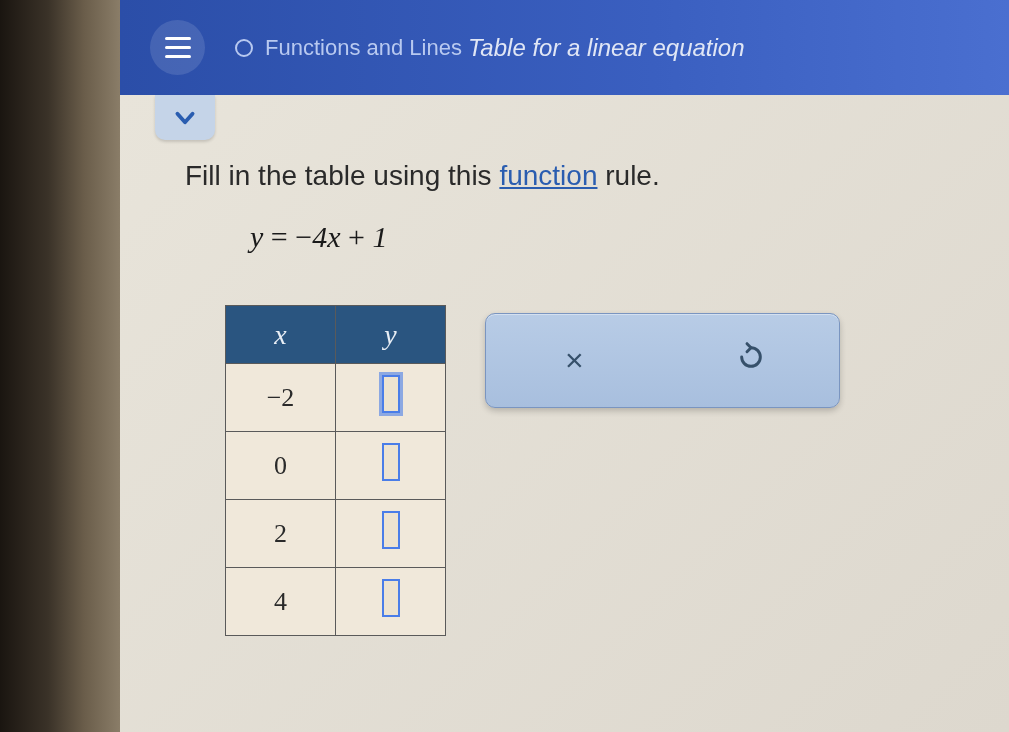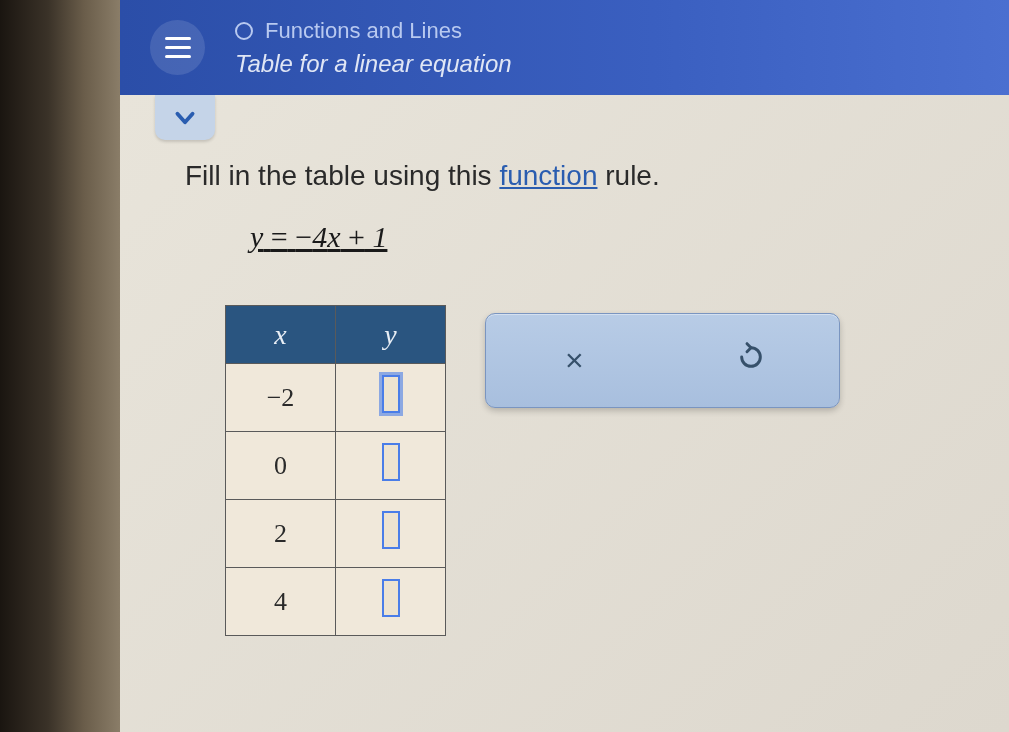--- a/index.html
+++ b/index.html
@@ -38,21 +38,21 @@
       cursor: pointer;
     }
     .menu-btn .bar {
       width: 26px; height: 3px;
       background: #fff;
       border-radius: 2px;
     }
     .header-text {
       margin-left: 30px;
       display: flex;
-      flex-direction: column;
+      flex-direction: row;
       gap: 6px;
     }
     .breadcrumb-row {
       display: flex;
       align-items: center;
       gap: 12px;
     }
     .status-circle {
       width: 18px; height: 18px;
       border: 2px solid #b8c9f0;
@@ -97,21 +97,20 @@
       text-decoration: underline;
       cursor: pointer;
     }
     .equation {
       position: absolute;
       top: 125px; left: 130px;
       font-size: 30px;
       font-style: italic;
       font-family: 'Times New Roman', Times, serif;
       color: #1a1a1a;
-      text-decoration: underline;
     }
     .equation .minus { font-style: normal; }
     .table-wrap {
       position: absolute;
       top: 210px; left: 105px;
     }
     table.func-table {
       border-collapse: collapse;
       background: #f0e8da;
     }

